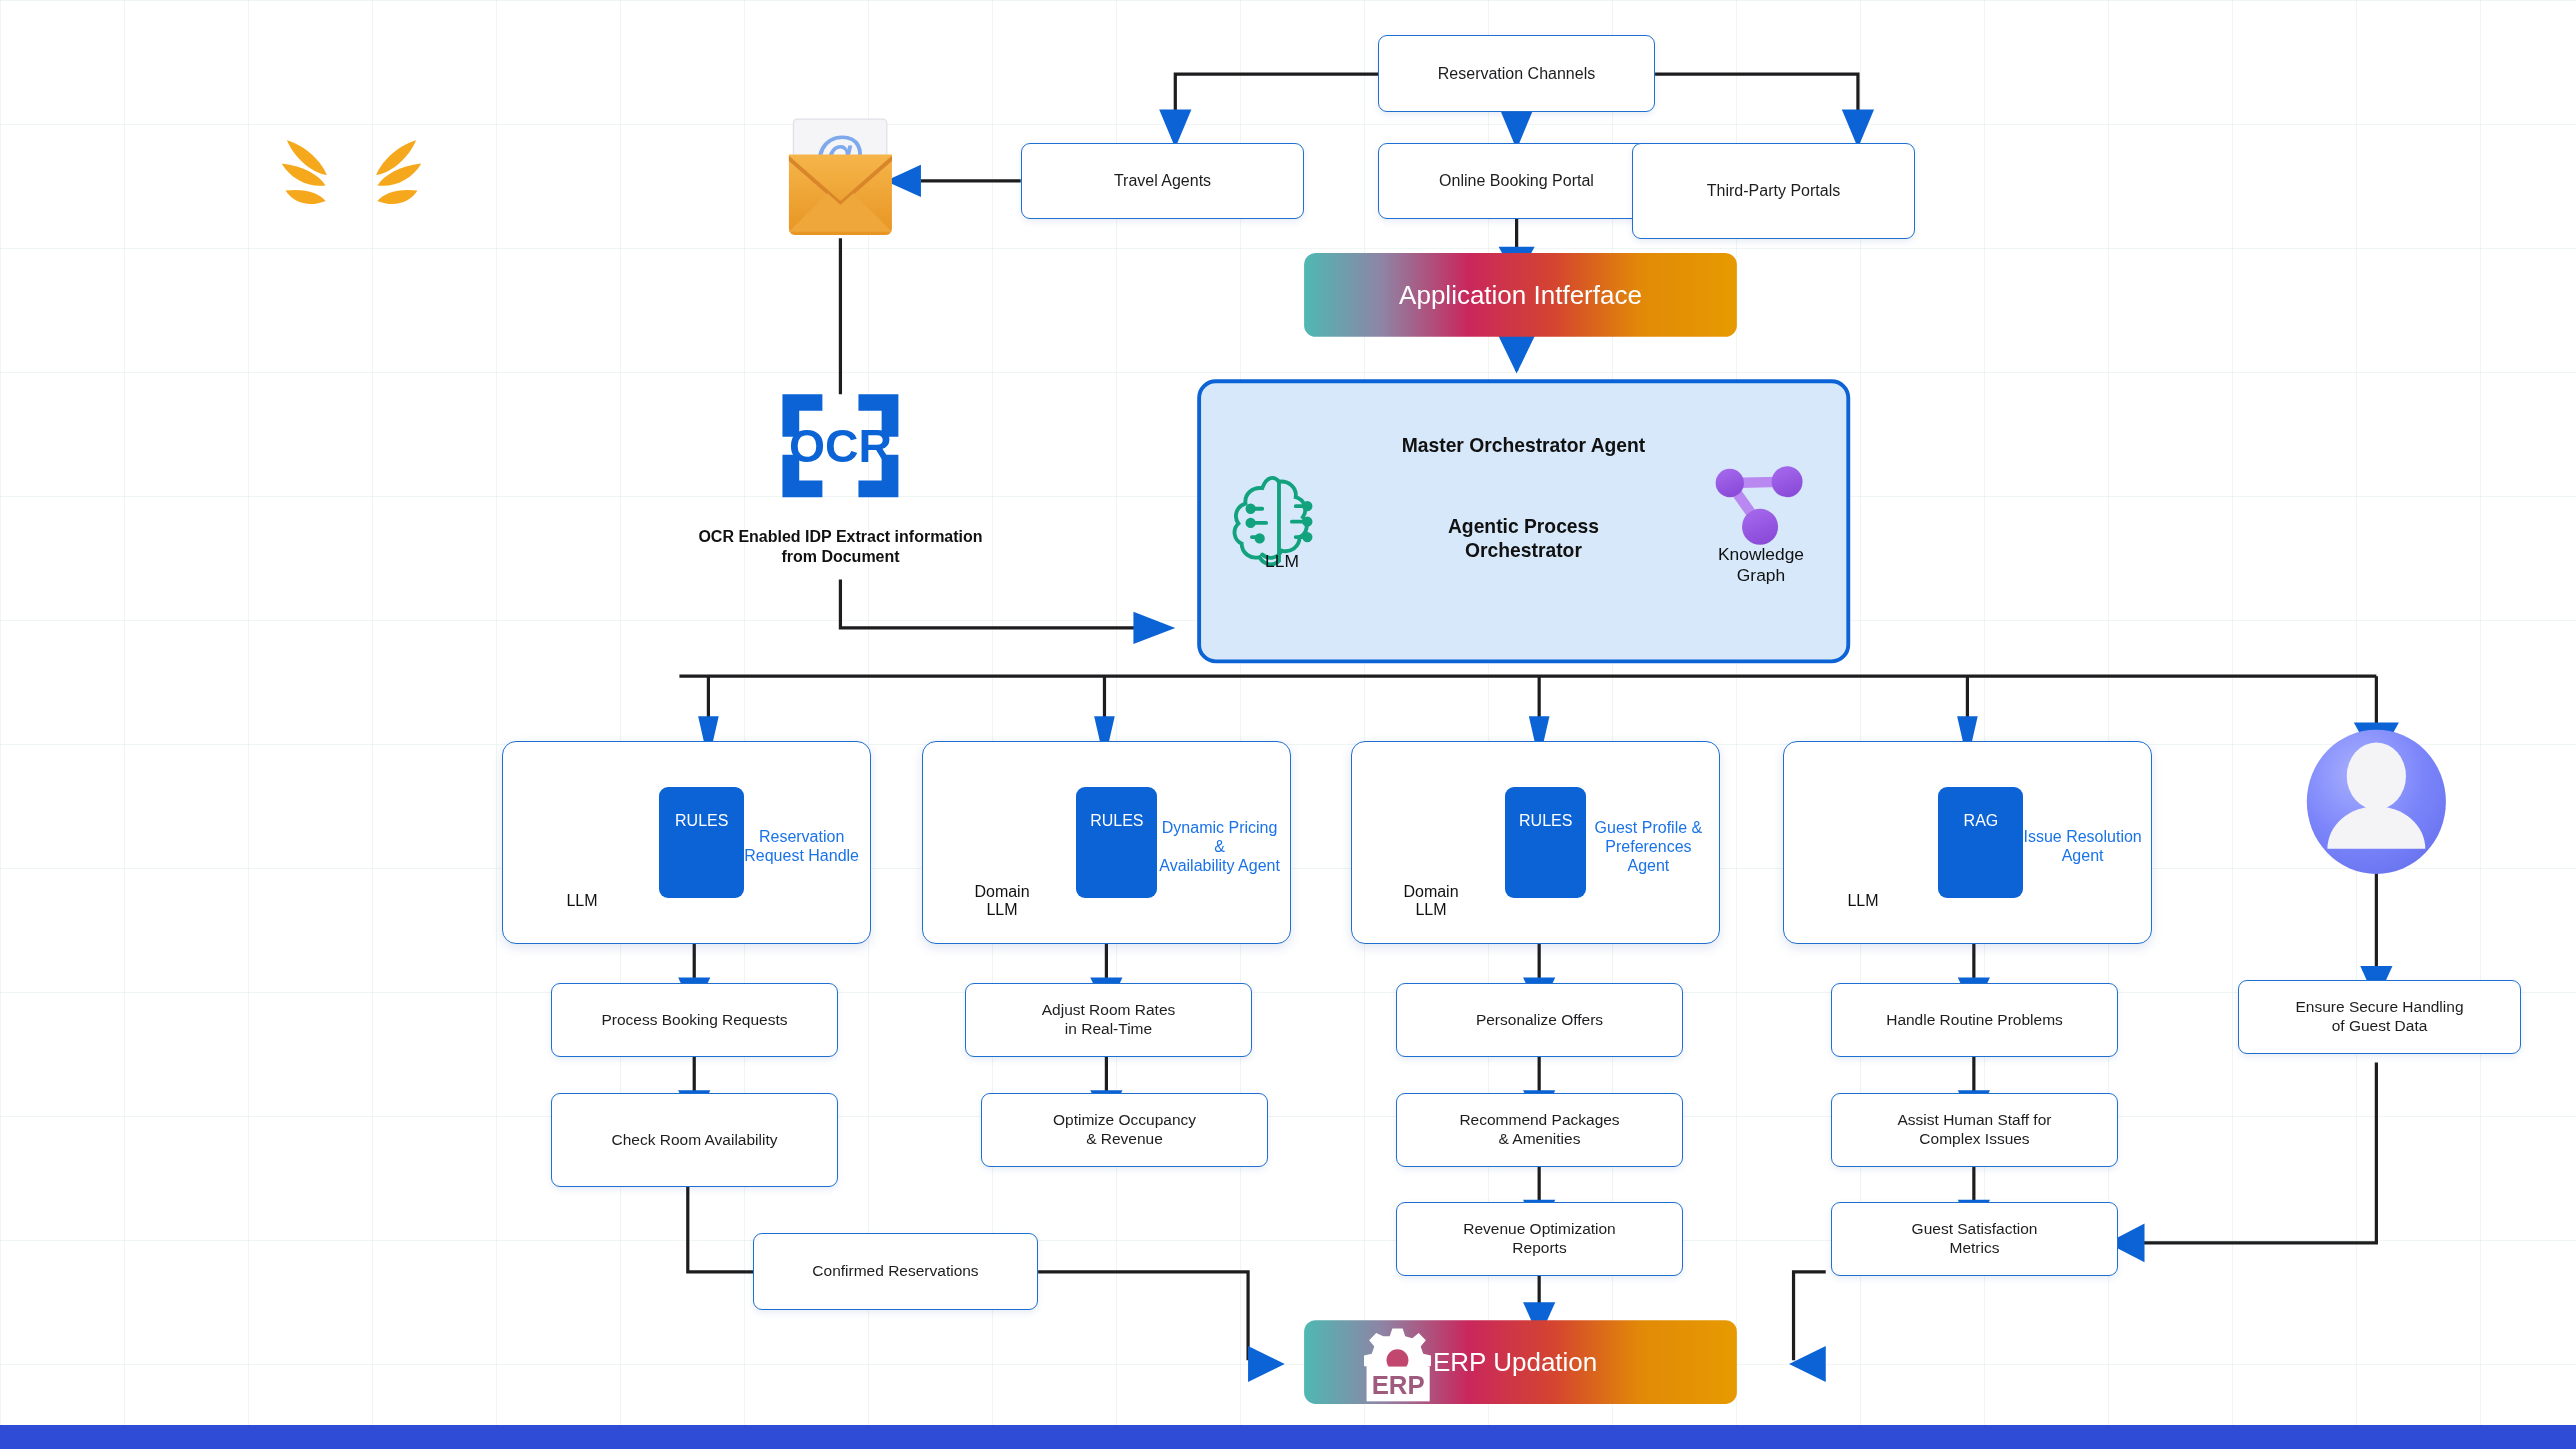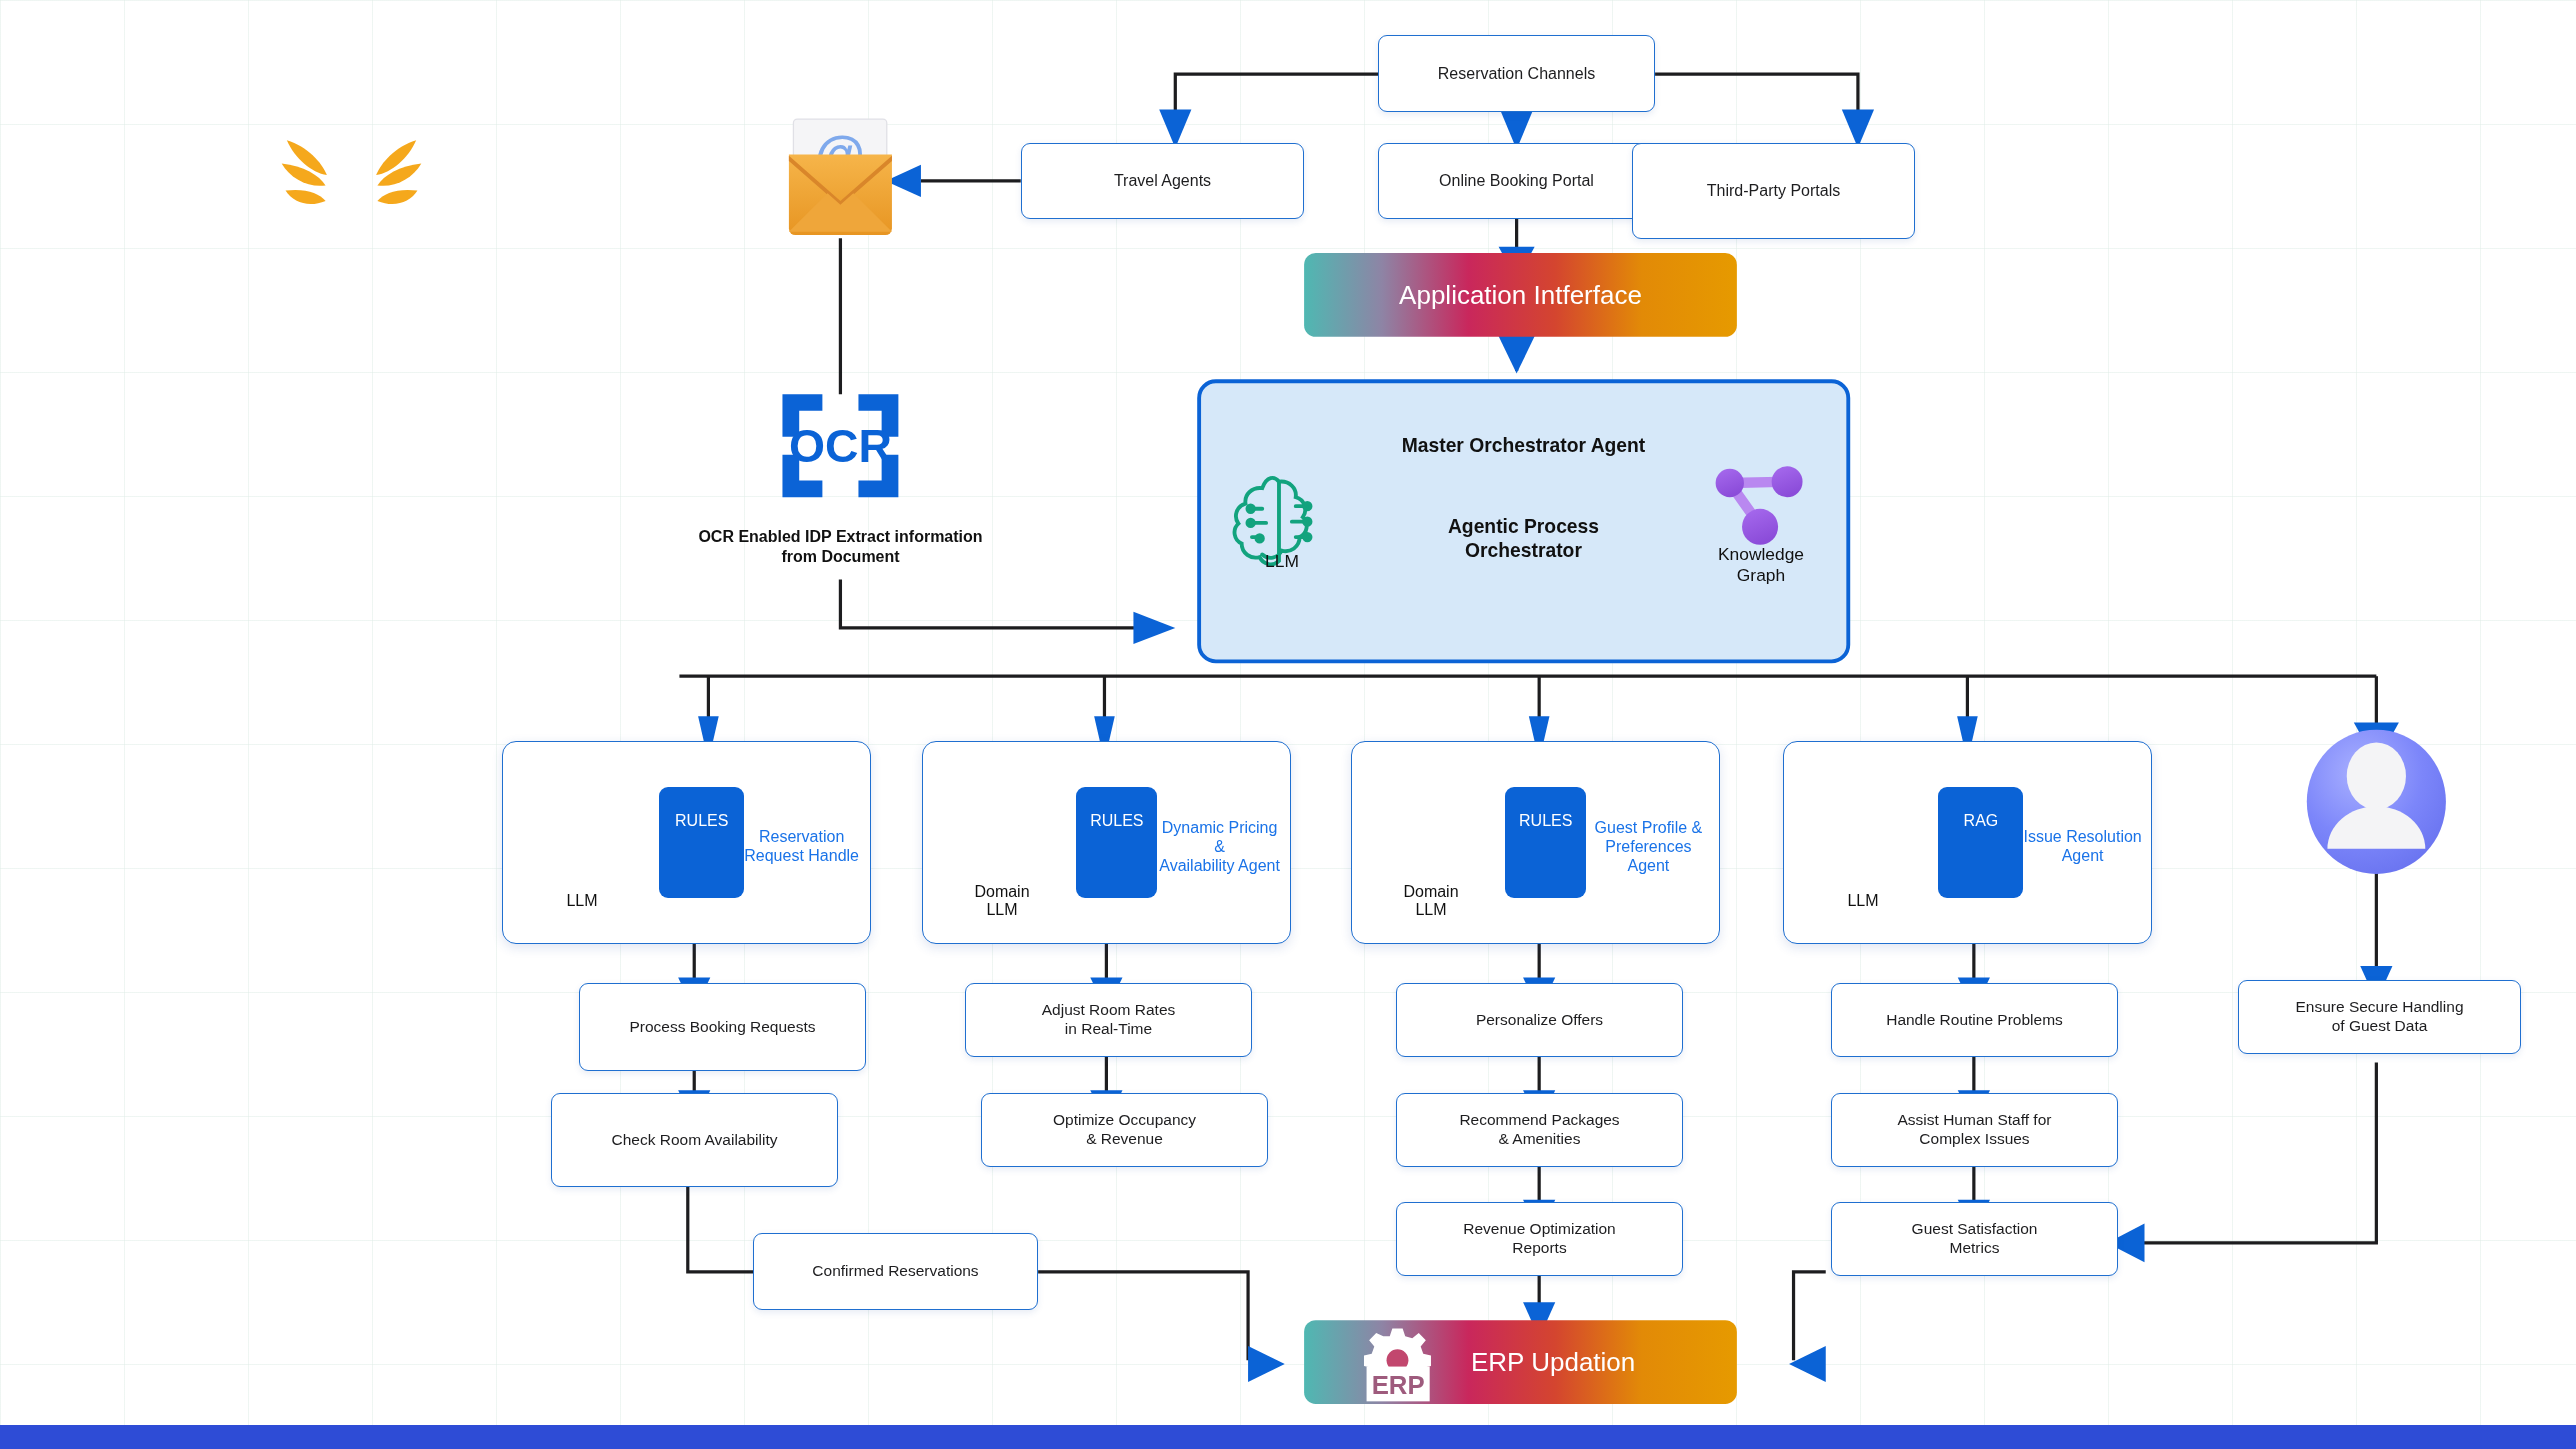--- a/index.html
+++ b/index.html
@@ -398,21 +398,21 @@
     <div class="agent-right">
       <div class="rules-chip">RAG</div>
       <div class="agent-title">
         <div>Issue Resolution</div>
         <div>Agent</div>
       </div>
     </div>
   </div>
 </div>
 
-<div class="node wbox sm" style="left:551px;top:983px;width:287px;height:88px;white-space:pre-line;margin-left:28px;">Process Booking Requests</div>
+<div class="node wbox sm" style="left:551px;top:983px;width:287px;height:74px;white-space:pre-line;">Process Booking Requests</div>
 <div class="node wbox sm" style="left:551px;top:1093px;width:287px;height:94px;white-space:pre-line;">Check Room Availability</div>
 
 <div class="node wbox sm" style="left:965px;top:983px;width:287px;height:74px;white-space:pre-line;">Adjust Room Rates
 in Real-Time</div>
 <div class="node wbox sm" style="left:965px;top:1093px;width:287px;height:74px;white-space:pre-line;margin-left:16px;">Optimize Occupancy
 &amp; Revenue</div>
 
 <div class="node wbox sm" style="left:1396px;top:983px;width:287px;height:74px;white-space:pre-line;">Personalize Offers</div>
 <div class="node wbox sm" style="left:1396px;top:1093px;width:287px;height:74px;white-space:pre-line;">Recommend Packages
 &amp; Amenities</div>
@@ -423,18 +423,18 @@
 <div class="node wbox sm" style="left:1831px;top:1093px;width:287px;height:74px;white-space:pre-line;">Assist Human Staff for
 Complex Issues</div>
 <div class="node wbox sm" style="left:1831px;top:1202px;width:287px;height:74px;white-space:pre-line;">Guest Satisfaction
 Metrics</div>
 
 <div class="node wbox sm" style="left:2238px;top:980px;width:283px;height:74px;white-space:pre-line;">Ensure Secure Handling
 of Guest Data</div>
 
 <div class="node wbox sm" style="left:753px;top:1233px;width:285px;height:77px;">Confirmed Reservations</div>
 
-<div class="node" style="left:1433px;top:1320px;width:304px;height:84px;display:flex;align-items:center;color:#fff;font-size:26px;margin-left:38px;">
+<div class="node" style="left:1433px;top:1320px;width:304px;height:84px;display:flex;align-items:center;color:#fff;font-size:26px;">
   <span>ERP Updation</span>
 </div>
 
 <div id="bottombar"></div>
 
 
 </body></html>

